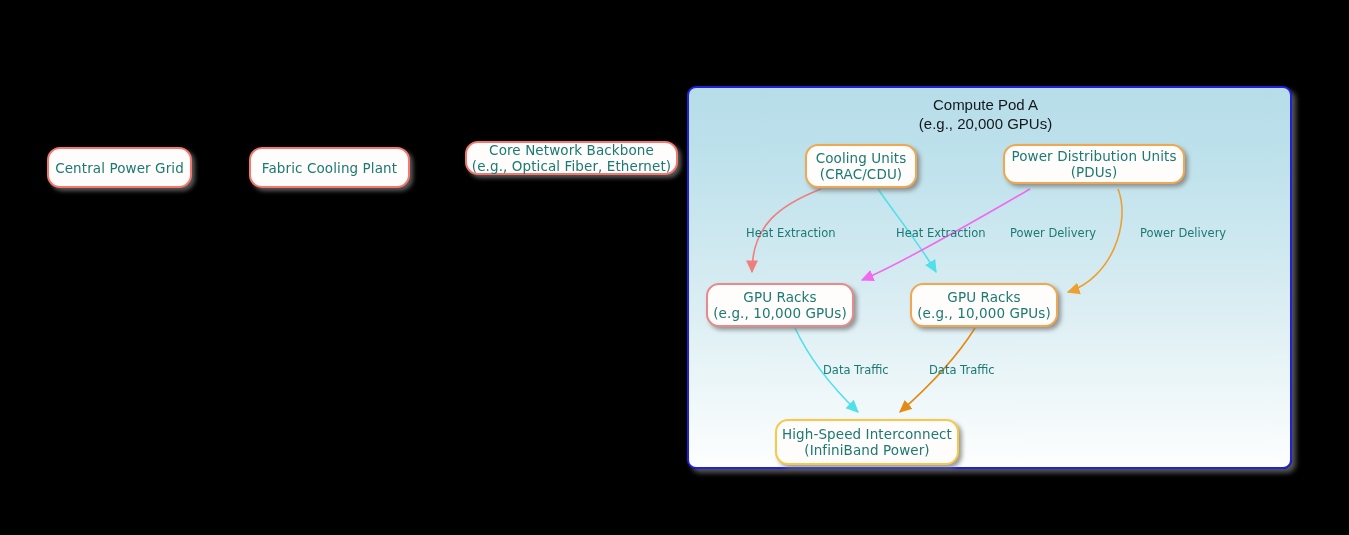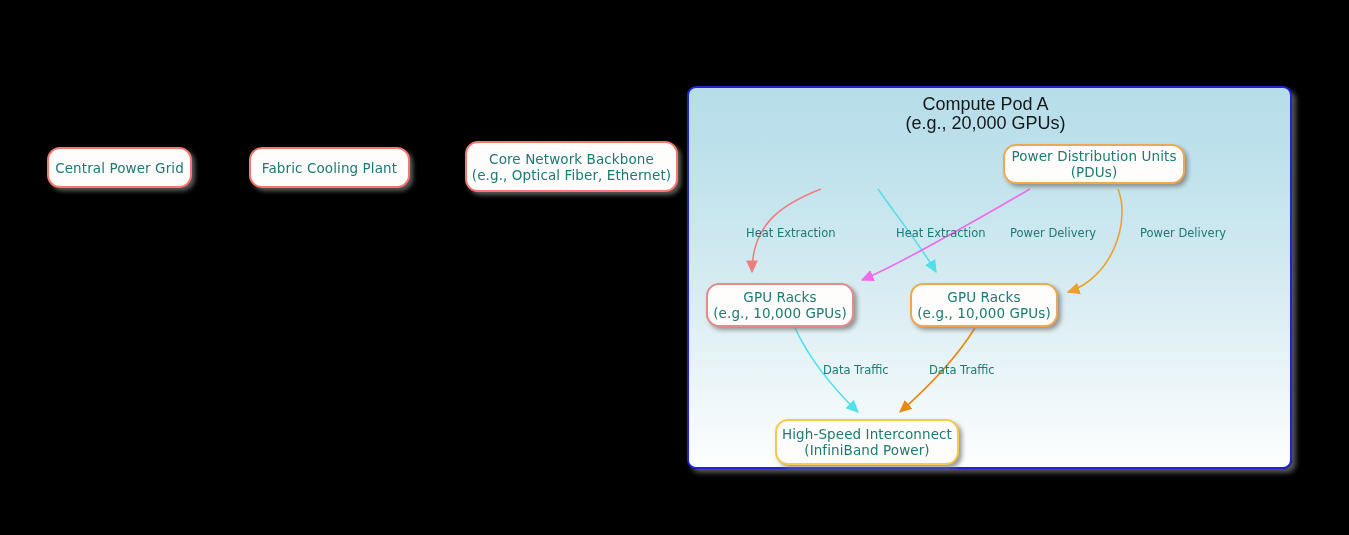--- a/index.html
+++ b/index.html
@@ -49,21 +49,21 @@
     overflow: hidden;
   }
   #pod-title {
     position: absolute;
     left: 0;
     right: 8px;
     top: 7px;
     text-align: center;
     color: #14171a;
     font-family: "Liberation Sans", sans-serif;
-    font-size: 18px;
+    font-size: 15px;
     line-height: 19px;
     white-space: pre;
   }
 
   
   #edges {
     position: absolute;
     left: 0;
     top: 0;
     width: 1349px;
@@ -85,21 +85,21 @@
 <div id="canvas">
 
   <div class="node node-red" style="left:47px; top:147px; width:145px; height:41px;">
     <span>Central Power Grid</span>
   </div>
 
   <div class="node node-red" style="left:249px; top:147px; width:161px; height:41px;">
     <span>Fabric Cooling Plant</span>
   </div>
 
-  <div class="node node-red" style="left:465px; top:141px; width:213px; height:51px;">
+  <div class="node node-red" style="left:465px; top:141px; width:213px; height:34px;">
     <span>Core Network Backbone
 (e.g., Optical Fiber, Ethernet)</span>
   </div>
 
   <div id="pod" style="left:687px; top:86px; width:605px; height:383px;">
     <div id="pod-title">Compute Pod A
 (e.g., 20,000 GPUs)</div>
   </div>
 
   <svg id="edges" viewBox="0 0 1349 535">
@@ -131,20 +131,24 @@
     <path class="edge-path" marker-end="url(#ah-5)" d="M 975,328 C 955,360 925,390 900,412" stroke="#e58a12"></path>
   </svg>
 
   <div class="edge-label" style="left:746px; top:227px;">Heat Extraction</div>
   <div class="edge-label" style="left:896px; top:227px;">Heat Extraction</div>
   <div class="edge-label" style="left:1010px; top:227px;">Power Delivery</div>
   <div class="edge-label" style="left:1140px; top:227px;">Power Delivery</div>
   <div class="edge-label" style="left:823px; top:364px;">Data Traffic</div>
   <div class="edge-label" style="left:929px; top:364px;">Data Traffic</div>
 
+  <div class="node node-orange" style="left:805px; top:144px; width:112px; height:44px;">
+    <span>Cooling Units
+(CRAC/CDU)</span>
+  </div>
 
   <div class="node node-orange" style="left:1003px; top:144px; width:182px; height:40px;">
     <span>Power Distribution Units
 (PDUs)</span>
   </div>
 
   <div class="node node-rose" style="left:706px; top:283px; width:148px; height:44px;">
     <span>GPU Racks
 (e.g., 10,000 GPUs)</span>
   </div>

